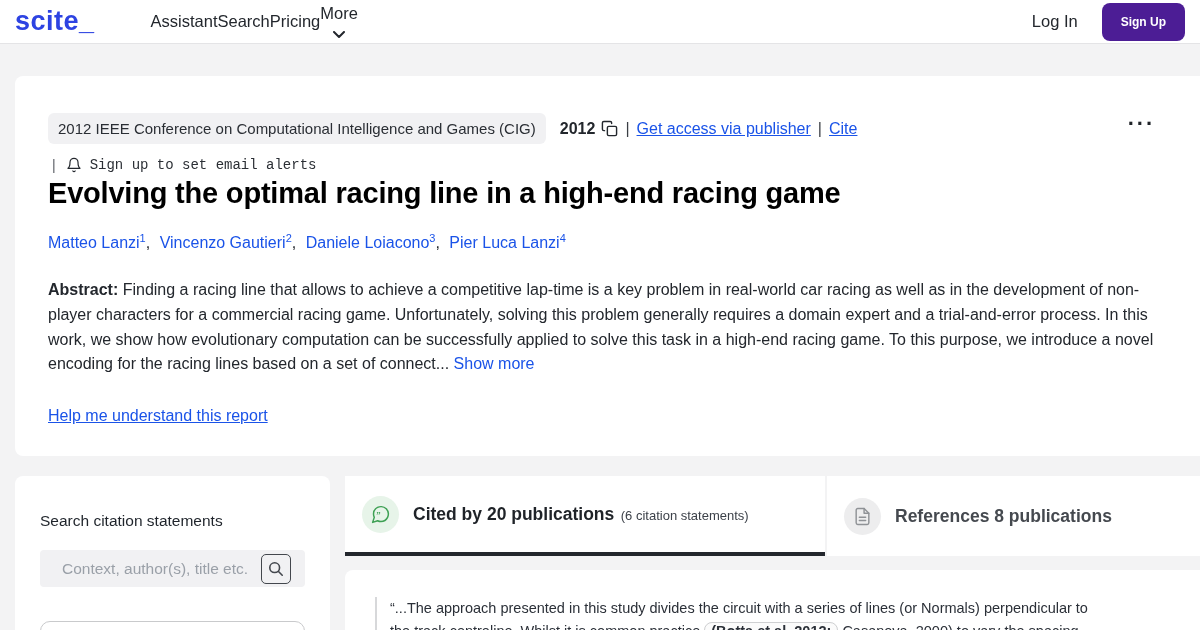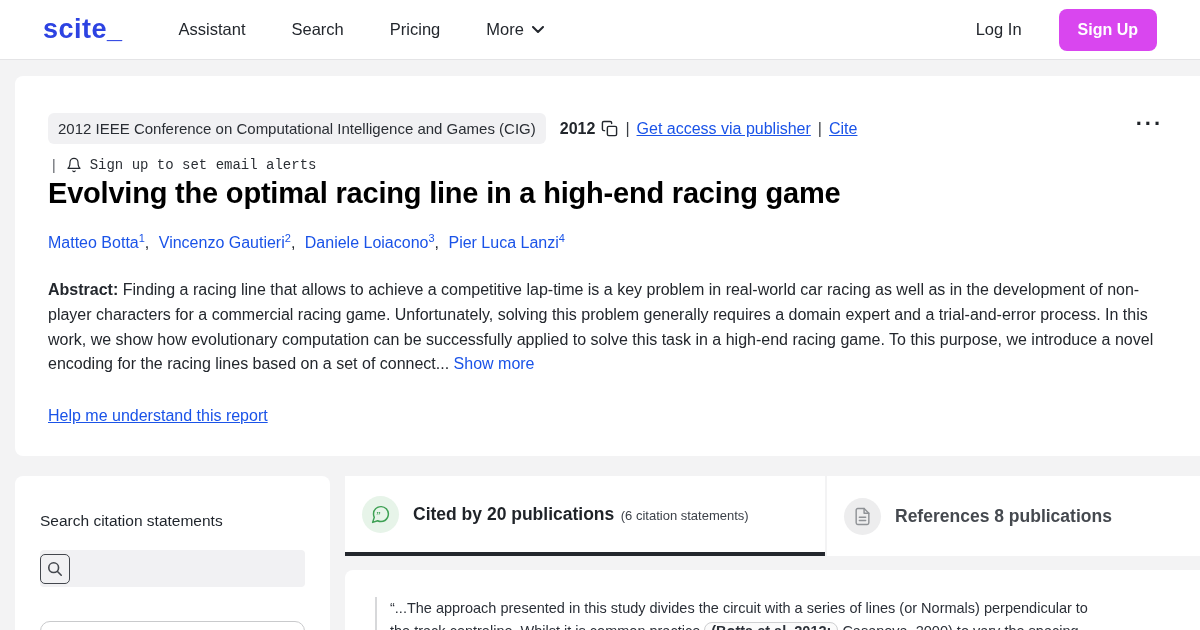--- a/index.html
+++ b/index.html
@@ -5,40 +5,40 @@
   html,body{margin:0;padding:0;}
   body{
     width:1200px;height:630px;position:relative;overflow:hidden;
     background:#f3f3f4;
     font-family:"Liberation Sans",sans-serif;
     color:#23272d;
   }
   a{cursor:pointer;}
   
   .topbar{
-    position:absolute;top:0;left:0;right:0;height:60px;background:#fff;
+    position:absolute;top:0;left:0;right:0;height:44px;background:#fff;
     border-bottom:1px solid #e4e4e6;display:flex;align-items:center;
-    padding:0 43px;box-sizing:border-box;
+    padding:0 15px;box-sizing:border-box;
   }
   .logo{font-size:27px;font-weight:700;color:#2d43e2;letter-spacing:.5px;cursor:pointer;}
-  .mainnav{display:flex;gap:46px;margin-left:56px;font-size:16.5px;color:#23272d;align-items:center;}
+  .mainnav{display:flex;margin-left:56px;font-size:16.5px;color:#23272d;align-items:center;}
   .mainnav a{color:#23272d;text-decoration:none;}
-  .nav-more{display:flex;align-items:center;gap:8px;}
-  .auth{margin-left:auto;display:flex;align-items:center;gap:37px;}
+  .nav-more{display:flex;align-items:center;gap:8px;flex-direction:column;}
+  .auth{margin-left:auto;display:flex;align-items:center;gap:24px;}
   .login{font-size:16.5px;color:#23272d;text-decoration:none;}
   .signup{
-    background:#d946ef;color:#fff;border:none;border-radius:8px;
-    font-size:16px;font-weight:700;padding:12px 19px;cursor:pointer;
+    background:#4c1d95;color:#fff;border:none;border-radius:8px;
+    font-size:12px;font-weight:700;padding:12px 19px;cursor:pointer;
     font-family:"Liberation Sans",sans-serif;
   }
   
   .main-card{
     position:absolute;left:15px;top:76px;width:1185px;height:380px;
     background:#fff;border-radius:8px 0 0 8px;
-    padding:37px 25px 0 33px;box-sizing:border-box;
+    padding:37px 33px 0 33px;box-sizing:border-box;
   }
   .meta-row{display:flex;align-items:center;font-size:16px;}
   .venue-badge{
     background:#f1f1f3;border-radius:6px;padding:7px 10px;font-size:15px;
     color:#2a2e34;margin-right:14px;white-space:nowrap;
   }
   .year{font-weight:700;margin-right:6px;}
   .doi{margin-right:9px;}
   .icon-btn{display:inline-flex;align-items:center;cursor:pointer;}
   .pipe{margin:0 7px;color:#3a3e44;}
@@ -155,36 +155,37 @@
           <path d="M18 8a6 6 0 1 0-12 0c0 7-3 9-3 9h18s-3-2-3-9"></path>
           <path d="M13.7 21a2 2 0 0 1-3.4 0"></path>
         </svg>
     </span>
     <a style="color:#2b2f35;text-decoration:none;font-family:Liberation Mono, monospace;">Sign up to set email alerts</a>
   </div>
 
   <div class="paper-title">Evolving the optimal racing line in a high-end racing game</div>
 
   <div class="authors">
-    <a><span>Matteo Botta</span><sup>1</sup></a><span class="auth-comma">,</span>
+    <a><span>Matteo Lanzi</span><sup>1</sup></a><span class="auth-comma">,</span>
     <a><span>Vincenzo Gautieri</span><sup>2</sup></a><span class="auth-comma">,</span>
     <a><span>Daniele Loiacono</span><sup>3</sup></a><span class="auth-comma">,</span>
     <a><span>Pier Luca Lanzi</span><sup>4</sup></a>
   </div>
 
   <div class="abstract">
     <span class="abstract-label">Abstract:</span><span> Finding a racing line that allows to achieve a competitive lap-time is a key problem in real-world car racing as well as in the development of non-player characters for a commercial racing game. Unfortunately, solving this problem generally requires a domain expert and a trial-and-error process. In this work, we show how evolutionary computation can be successfully applied to solve this task in a high-end racing game. To this purpose, we introduce a novel encoding for the racing lines based on a set of connect... </span><a class="show-more">Show more</a>
   </div>
 
   <a class="help-link">Help me understand this report</a>
 </div>
 
 <div class="sidebar">
   <h3 class="sidebar-heading">Search citation statements</h3>
   <div class="search-wrap">
+    <input class="search-input" type="text" placeholder="Context, author(s), title etc." style="">
     <button class="search-btn">
       <span style="display:inline-flex;">
         <svg width="16" height="16" viewBox="0 0 18 18" fill="none" stroke="#43474d" stroke-width="1.8" stroke-linecap="round">
             <circle cx="7.5" cy="7.5" r="5.5"></circle>
             <line x1="11.8" y1="11.8" x2="16" y2="16"></line>
           </svg>
       </span>
     </button>
   </div>
   <div class="filter-box"></div>

